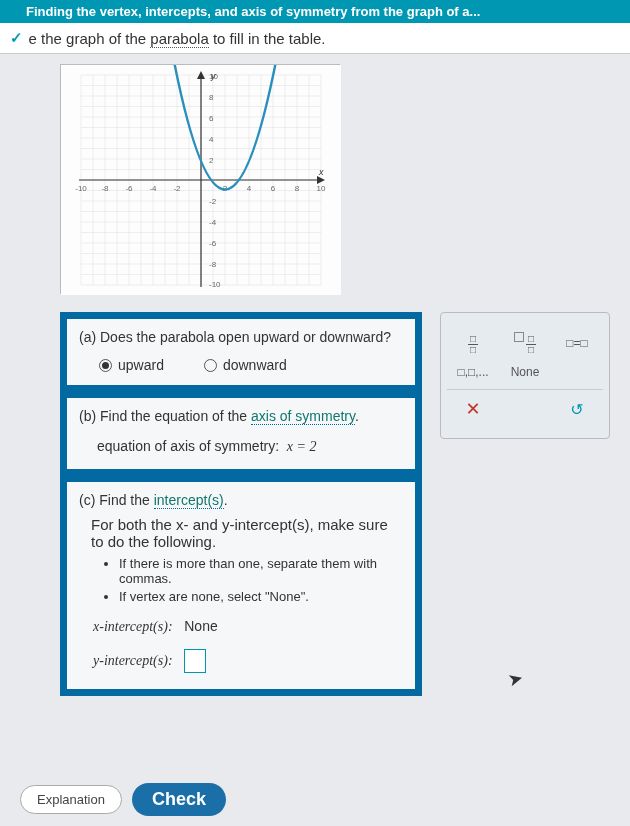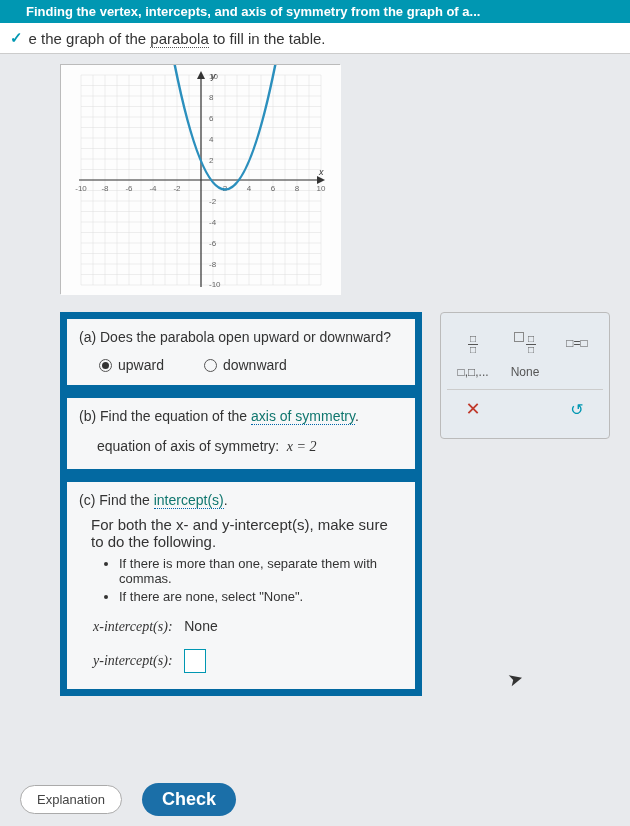--- a/index.html
+++ b/index.html
@@ -81,21 +81,21 @@
     .tool-row { display: flex; justify-content: space-around; align-items: center; margin: 10px 0; }
     .tool-cell { width: 44px; text-align: center; font-size: 12px; color: #555; }
     .frac { display:inline-flex; flex-direction:column; align-items:center; line-height:1; }
     .frac .n, .frac .d { font-size:10px; padding:0 2px; }
     .frac .n { border-bottom:1px solid #555; }
     .sq { display:inline-block; width:10px; height:10px; border:1px solid #888; }
     .toolx { font-size:18px; color:#c0392b; }
     .toolr { font-size:16px; color:#0097b2; }
     .footer {
       position: absolute; bottom: 10px; left: 20px;
-      display: flex; gap: 20px; align-items: center;
+      display: flex; gap: 10px; align-items: center;
     }
     .btn-outline {
       background: #fff; border: 1px solid #aaa; border-radius: 18px;
       padding: 6px 16px; font-size: 13px; color: #444;
     }
     .btn-primary {
       background: #1b6fa8; color: #fff; border: none; border-radius: 18px;
       padding: 6px 20px; font-size: 18px; font-weight: bold;
     }
     .cursor-arrow {
@@ -228,21 +228,21 @@
         </div>
       </div>
 
       <div class="qbox">
         <div>
           <span>(c) Find the </span><span class="intercept-link">intercept(s)</span><span>.</span>
         </div>
         <div class="row" style="margin:8px 6px 4px 12px;font-size:15px;">For both the x- and y-intercept(s), make sure to do the following.</div>
         <ul class="bullets">
           <li>If there is more than one, separate them with commas.</li>
-          <li>If there are none, select "None".</li>
+          <li>If vertex are none, select "None".</li>
         </ul>
         <div class="ans-line">
           <span class="italic">x-intercept(s):</span>&nbsp;&nbsp;&nbsp;<span>None</span>
         </div>
         <div class="ans-line">
           <span class="italic">y-intercept(s):</span>&nbsp;&nbsp;&nbsp;<span class="input-box"></span>
         </div>
       </div>
     </div>
 

